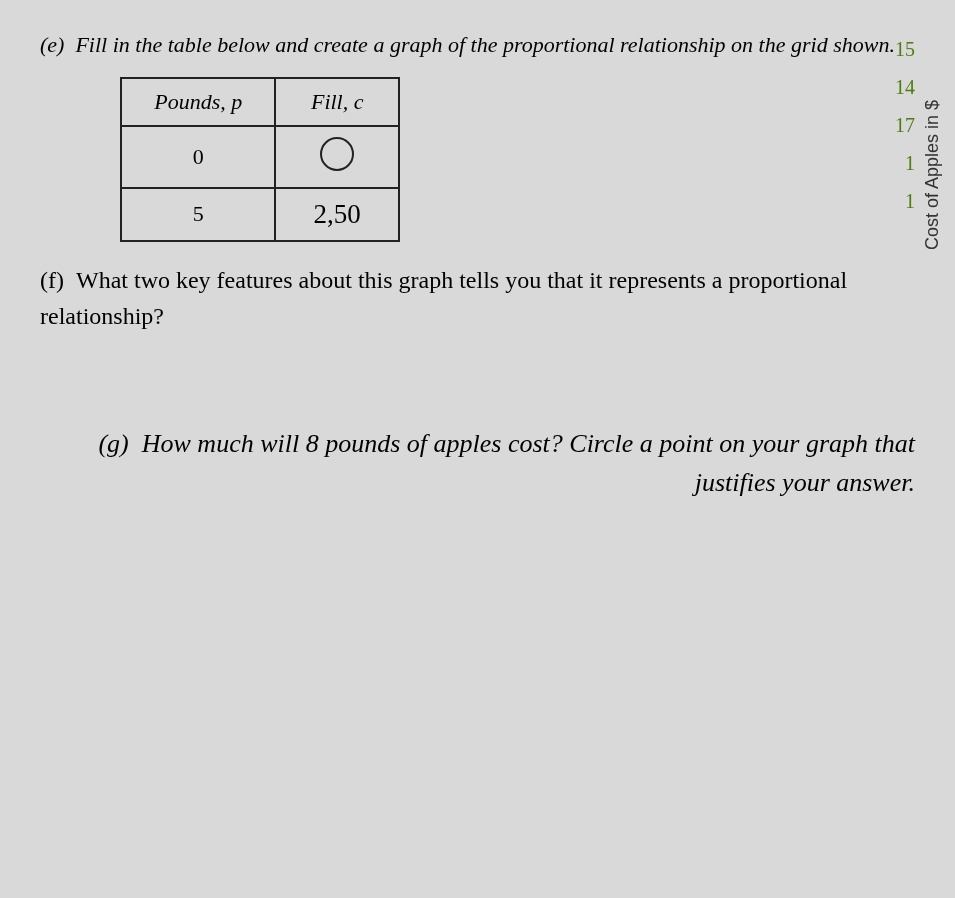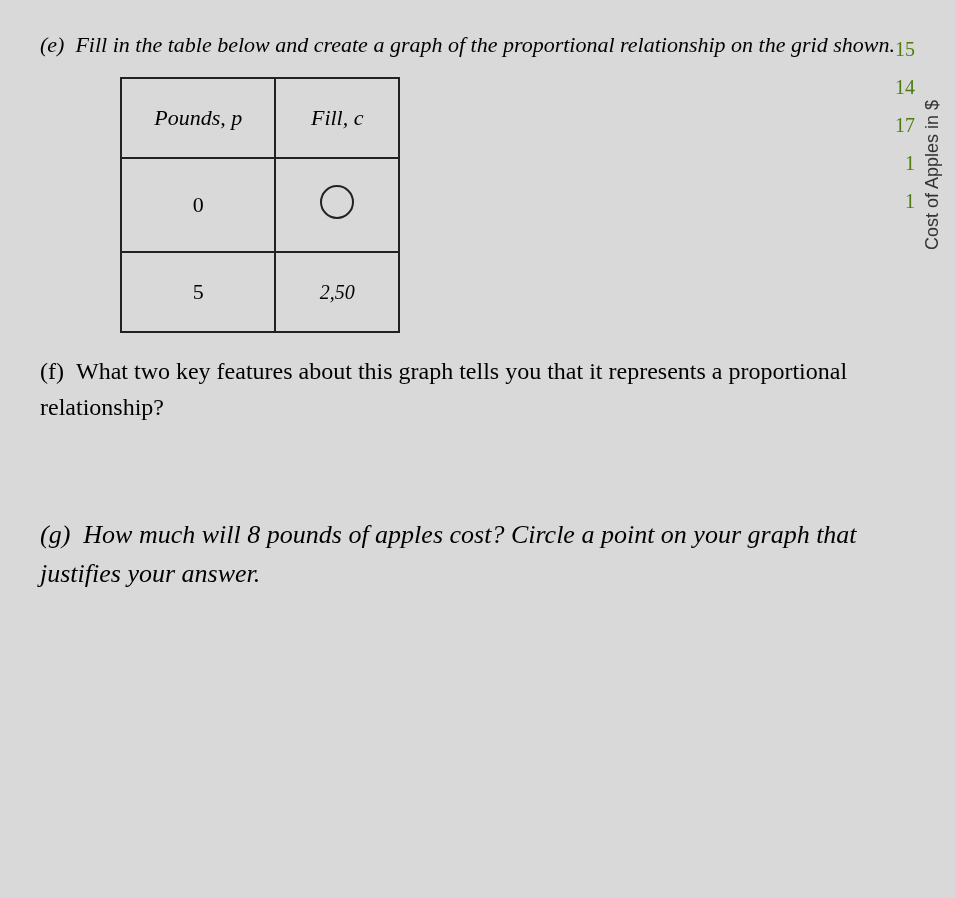--- a/index.html
+++ b/index.html
@@ -49,34 +49,33 @@
       margin-bottom: 20px;
     }
 
     table {
       border-collapse: collapse;
       min-width: 280px;
     }
 
     table th, table td {
       border: 2px solid #222;
-      padding: 26px 30px;
+      padding: 10px 30px;
       text-align: center;
       font-size: 22px;
       font-weight: normal;
       min-width: 120px;
     }
 
     table th {
       font-style: italic;
     }
 
     .handwritten {
-      font-style: italic;
-      font-size: 20px;
+      font-size: 27px;
     }
 
     .circle-zero {
       display: inline-block;
       width: 34px;
       height: 34px;
       border: 2px solid #222;
       border-radius: 50%;
       line-height: 30px;
       text-align: center;
@@ -115,20 +114,21 @@
     }
 
     .section-g {
       margin-top: 60px;
     }
 
     .section-g-text {
       font-size: 26px;
       line-height: 1.5;
       font-style: italic;
+      text-align: right;
     }
   </style>
 </head>
 <body>
 
 <div class="page-content">
 
   <div class="right-numbers">
     <div>15</div>
     <div>14</div>

